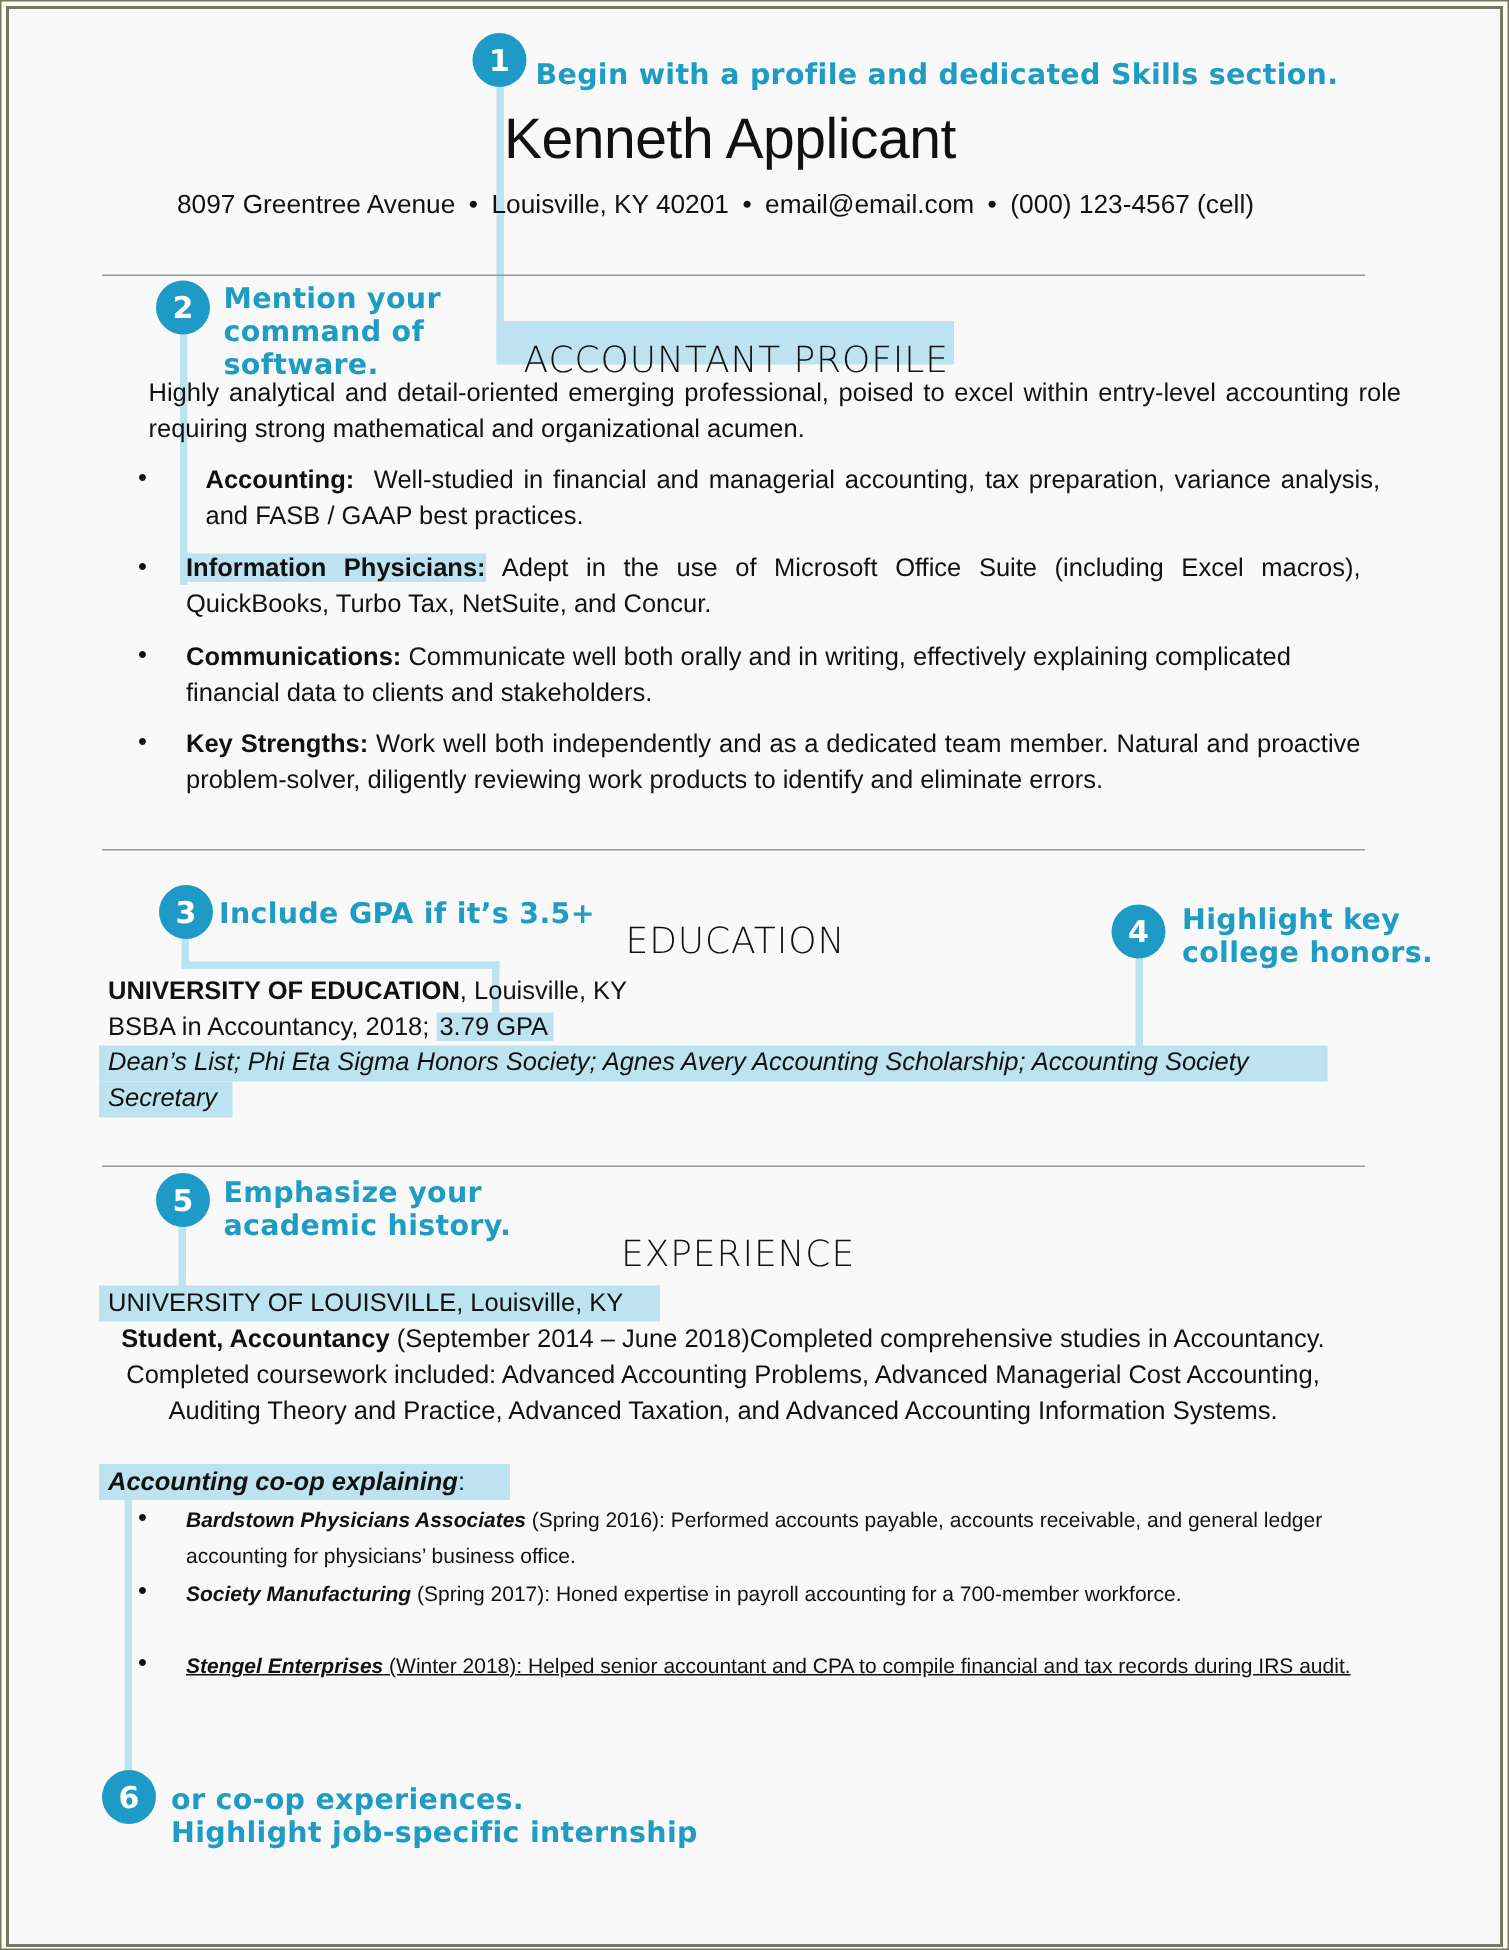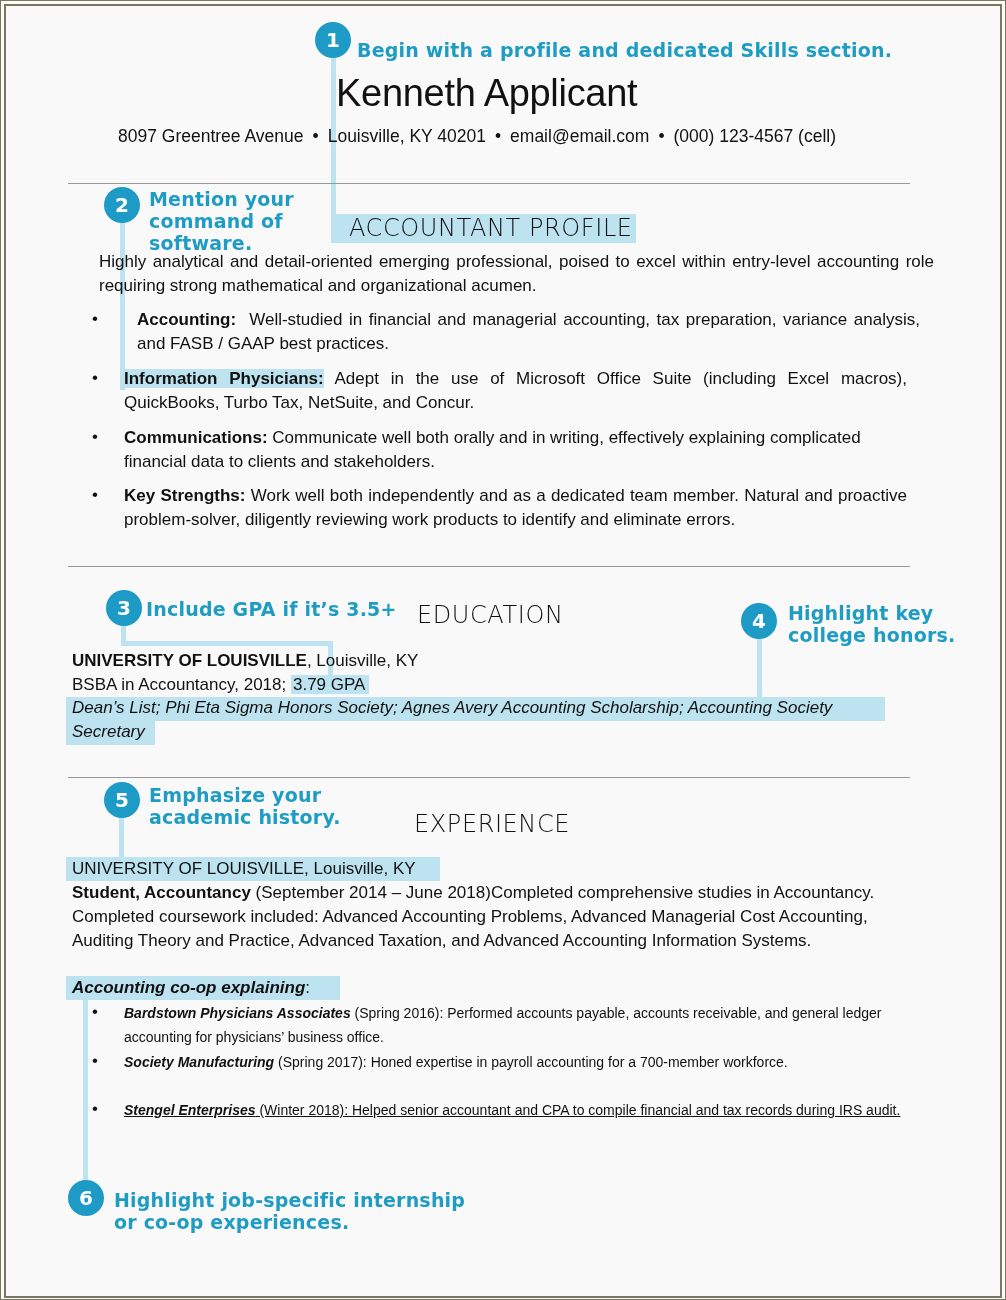--- a/index.html
+++ b/index.html
@@ -9,21 +9,21 @@
   .abs { position:absolute; }
   .hl { background:#bde3f0; }
   .vline { position:absolute; background:#bde3f0; width:5px; }
   .hline { position:absolute; background:#bde3f0; height:5px; }
   .rule { position:absolute; left:68px; width:842px; height:1px; background:#999; }
   .badge { position:absolute; width:36px; height:36px; border-radius:50%; background:#1d9bc6; color:#fff; font-weight:bold; font-size:20px; text-align:center; line-height:36px; font-family:"DejaVu Sans", sans-serif; }
   .callout { position:absolute; color:#1f9cc4; font-weight:bold; font-family:"DejaVu Sans", sans-serif; font-size:19px; line-height:22px; letter-spacing:0.2px; }
   .name { position:absolute; left:336px; top:72px; font-size:38px; font-weight:normal; color:#111; letter-spacing:-0.3px; }
   .contact { position:absolute; left:118px; top:126px; font-size:17.5px; color:#111; white-space:nowrap; }
   .contact .sep { margin:0 9px; }
-  .section-title { position:absolute; font-size:24px; letter-spacing:0.6px; color:#111; font-family:"DejaVu Sans", sans-serif; font-weight:300; }
+  .section-title { position:absolute; font-size:24px; letter-spacing:0.6px; color:#111; font-family:"DejaVu Sans", sans-serif; font-weight:300;margin-top:12px; }
   .para { position:absolute; font-size:17px; line-height:24px; color:#111; }
   .justify { text-align:justify;margin-left:27px; }
   .bul { position:absolute; left:92px; font-size:17px; }
   .item { position:absolute; left:124px; width:783px; font-size:17px; line-height:24px; text-align:justify; }
   .item b, .para b { font-weight:bold; }
   .coop { position:absolute; left:124px; width:780px; font-size:14px; line-height:24px; }
 </style>
 </head>
 <body>
 
@@ -79,50 +79,50 @@
 <div class="callout" style="left:146px; top:598px; white-space:nowrap;">Include GPA if it’s 3.5+</div>
 
 <div class="section-title" style="left:417px; top:601px;">EDUCATION</div>
 
 <div class="badge" style="left:741px; top:603px;">4</div>
 <div class="callout" style="left:788px; top:602px;">
   <div>Highlight key</div>
   <div>college honors.</div>
 </div>
 
-<div class="para" style="left:72px; top:649px; white-space:nowrap;"><b>UNIVERSITY OF LOUISVILLE</b><span>, Louisville, KY</span></div>
+<div class="para" style="left:72px; top:649px; white-space:nowrap;"><b>UNIVERSITY OF EDUCATION</b><span>, Louisville, KY</span></div>
 <div class="para" style="left:72px; top:673px; white-space:nowrap;"><span>BSBA in Accountancy, 2018; </span><span class="hl" style="padding:0 4px 0 2px;">3.79 GPA</span></div>
 <div class="abs hl" style="left:66px; top:697px; width:819px; height:24px;"></div>
 <div class="abs hl" style="left:66px; top:721px; width:89px; height:24px;"></div>
 <div class="para" style="left:72px; top:696px; font-style:italic; white-space:nowrap;">Dean’s List; Phi Eta Sigma Honors Society; Agnes Avery Accounting Scholarship; Accounting Society</div>
 <div class="para" style="left:72px; top:720px; font-style:italic;">Secretary</div>
 
 <div class="rule" style="top:777px;"></div>
 
 <div class="badge" style="left:104px; top:782px;">5</div>
 <div class="callout" style="left:149px; top:784px;">
   <div>Emphasize your</div>
   <div>academic history.</div>
 </div>
 
 <div class="section-title" style="left:414px; top:810px;">EXPERIENCE</div>
 
 <div class="abs hl" style="left:66px; top:857px; width:374px; height:24px;"></div>
 <div class="para" style="left:72px; top:857px; white-space:nowrap;">UNIVERSITY OF LOUISVILLE, Louisville, KY</div>
-<div class="para" style="left:72px; top:881px; width:820px;"><b>Student, Accountancy</b><span> (September 2014 – June 2018)Completed comprehensive studies in Accountancy. Completed coursework included: Advanced Accounting Problems, Advanced Managerial Cost Accounting, Auditing Theory and Practice, Advanced Taxation, and Advanced Accounting Information Systems.</span></div>
+<div class="para" style="left:72px; top:881px; width:820px;text-align:center;"><b>Student, Accountancy</b><span> (September 2014 – June 2018)Completed comprehensive studies in Accountancy. Completed coursework included: Advanced Accounting Problems, Advanced Managerial Cost Accounting, Auditing Theory and Practice, Advanced Taxation, and Advanced Accounting Information Systems.</span></div>
 
 <div class="abs hl" style="left:66px; top:976px; width:274px; height:24px;"></div>
 <div class="para" style="left:72px; top:976px; white-space:nowrap;"><b style="font-style:italic;">Accounting co-op explaining</b><span>:</span></div>
 
 <div class="bul" style="top:1002px;">•</div>
 <div class="coop" style="top:1001px;"><b style="font-style:italic;">Bardstown Physicians Associates</b><span> (Spring 2016): Performed accounts payable, accounts receivable, and general ledger accounting for physicians’ business office.</span></div>
 
 <div class="bul" style="top:1051px;">•</div>
 <div class="coop" style="top:1050px;"><b style="font-style:italic;">Society Manufacturing</b><span> (Spring 2017): Honed expertise in payroll accounting for a 700-member workforce.</span></div>
 
 <div class="bul" style="top:1099px;">•</div>
 <div class="coop" style="top:1098px;text-decoration:underline;"><b style="font-style:italic;">Stengel Enterprises</b><span> (Winter 2018): Helped senior accountant and CPA to compile financial and tax records during IRS audit.</span></div>
 
 <div class="badge" style="left:68px; top:1180px;">6</div>
 <div class="callout" style="left:114px; top:1189px; white-space:nowrap;">
+  <div>or co-op experiences.</div>
   <div>Highlight job-specific internship</div>
-  <div>or co-op experiences.</div>
 </div>
 
 </body></html>

